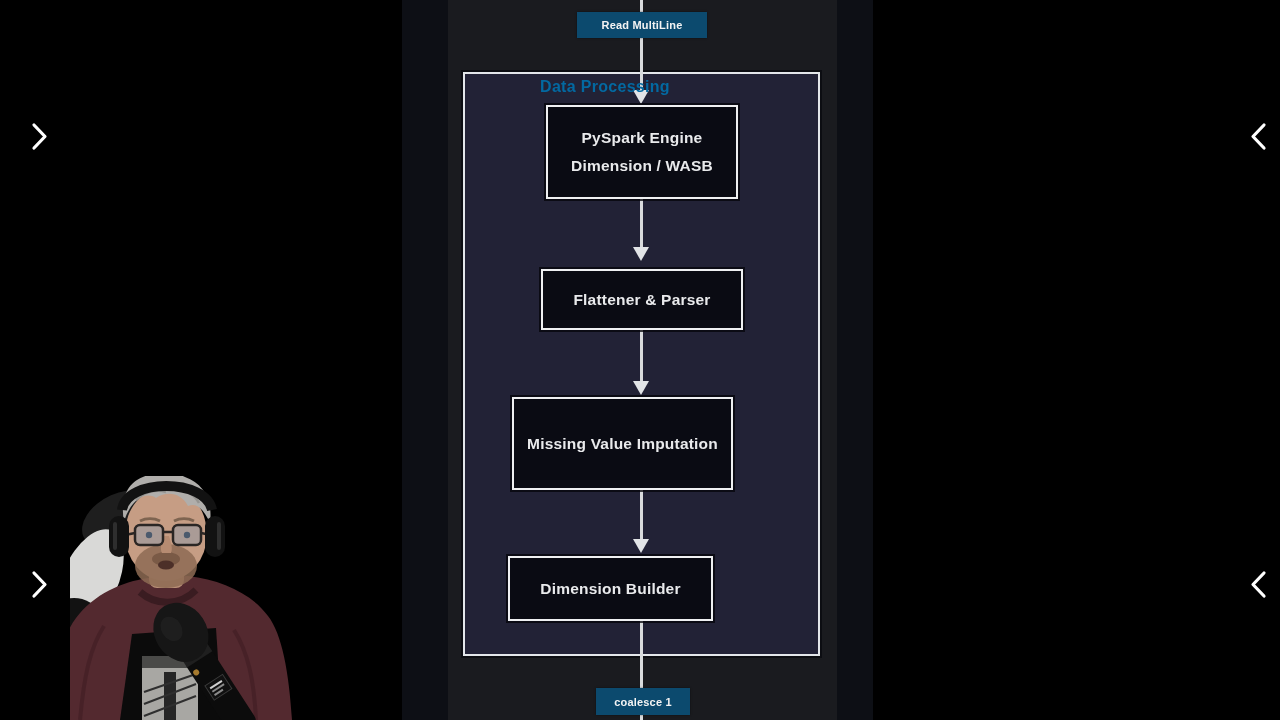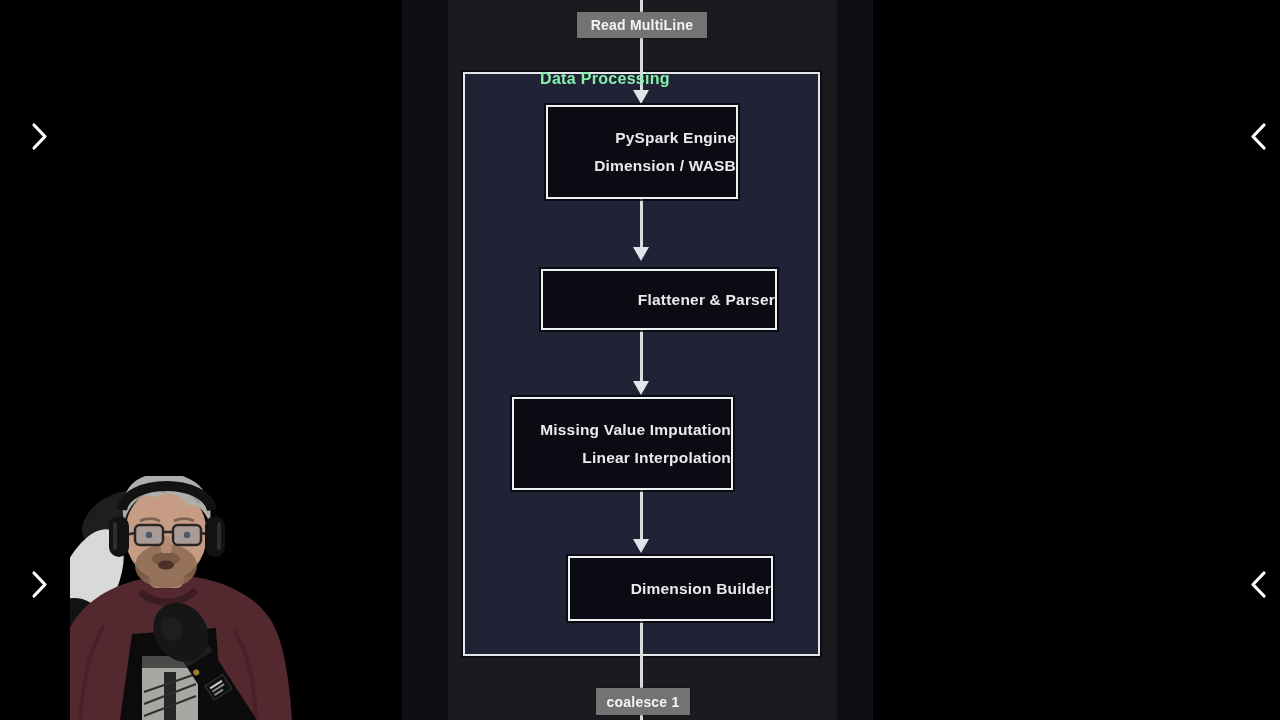--- a/index.html
+++ b/index.html
@@ -8,48 +8,48 @@
   .viewport { position:relative; width:1280px; height:720px; background:#000000; overflow:hidden; }
 
   
   .band-outer-left  { position:absolute; left:402px; top:0; width:46px;  height:720px; background:#0d0f15; }
   .band-outer-right { position:absolute; left:837px; top:0; width:36px;  height:720px; background:#0d0f15; }
   .band-panel       { position:absolute; left:448px; top:0; width:389px; height:720px; background:#1a1b1f; }
 
   
   .group { position:absolute; left:463px; top:72px; width:357px; height:584px;
            background:#222236; border:2px solid #e3e6ea; box-shadow:0 0 0 2px rgba(5,6,12,.65); z-index:1; }
-  .group-title { position:absolute; left:463px; top:70px; width:284px; text-align:center;
-                 color:#86efac; font-size:16px; font-weight:600; letter-spacing:.3px; z-index:3; }
+  .group-title { position:absolute; left:463px; top:78px; width:284px; text-align:center;
+                 color:#0369a1; font-size:16px; font-weight:600; letter-spacing:.3px; z-index:3; }
 
   
   .node { position:absolute; background:#0a0b13; border:2px solid #eff0f2;
           box-shadow:0 0 0 2px rgba(4,4,10,.75);
-          display:flex; flex-direction:column; justify-content:center; align-items:flex-end;
+          display:flex; flex-direction:column; justify-content:center; align-items:center;
           color:#e9eaec; font-weight:700; font-size:15.5px; line-height:28px;
           letter-spacing:.2px; text-align:center; z-index:3; }
   .node-pyspark   { left:546px; top:105px; width:192px; height:94px; }
-  .node-flattener { left:541px; top:269px; width:236px; height:61px; }
+  .node-flattener { left:541px; top:269px; width:202px; height:61px; }
   .node-missing   { left:512px; top:397px; width:221px; height:93px; }
-  .node-dimension { left:568px; top:556px; width:205px; height:65px; }
+  .node-dimension { left:508px; top:556px; width:205px; height:65px; }
 
   
   .vline { position:absolute; left:640px; width:3px; background:#d9dbdd; z-index:2; }
   .seg1 { top:0;    height:92px;  }
   .seg2 { top:199px; height:48px; }
   .seg3 { top:330px; height:51px; }
   .seg4 { top:490px; height:49px; }
   .seg5 { top:621px; height:99px; }
   .arrow-down { position:absolute; left:633px; width:0; height:0; z-index:2;
                 border-left:8.5px solid transparent; border-right:8.5px solid transparent;
                 border-top:14px solid #e2e4e7; }
   .ar1 { top:90px; }  .ar2 { top:247px; } .ar3 { top:381px; } .ar4 { top:539px; }
 
   
-  .tag { position:absolute; background:#737373; color:#f3f3f3; font-weight:700; font-size:14px;
+  .tag { position:absolute; background:#0c4a6e; color:#f3f3f3; font-weight:700; font-size:11px;
          display:flex; align-items:center; justify-content:center; z-index:4; letter-spacing:.2px;
          box-shadow:0 0 2px rgba(0,0,0,.5); }
   .tag-read     { left:577px; top:12px;  width:130px; height:26px; }
   .tag-coalesce { left:596px; top:688px; width:94px;  height:27px; }
 
   
   .chevron { position:absolute; width:18px; height:29px; z-index:6; cursor:pointer; }
   .chev-lt { left:30px;   top:122px; }
   .chev-lb { left:30px;   top:570px; }
   .chev-rt { left:1250px; top:122px; }
@@ -82,21 +82,20 @@
 
   <div class="node node-pyspark">
     <span>PySpark Engine</span>
     <span>Dimension / WASB</span>
   </div>
   <div class="node node-flattener">
     <span>Flattener &amp; Parser</span>
   </div>
   <div class="node node-missing">
     <span>Missing Value Imputation</span>
-    <span>Linear Interpolation</span>
   </div>
   <div class="node node-dimension">
     <span>Dimension Builder</span>
   </div>
 
   <div class="tag tag-read">
     <span>Read MultiLine</span>
   </div>
   <div class="tag tag-coalesce">
     <span>coalesce 1</span>

